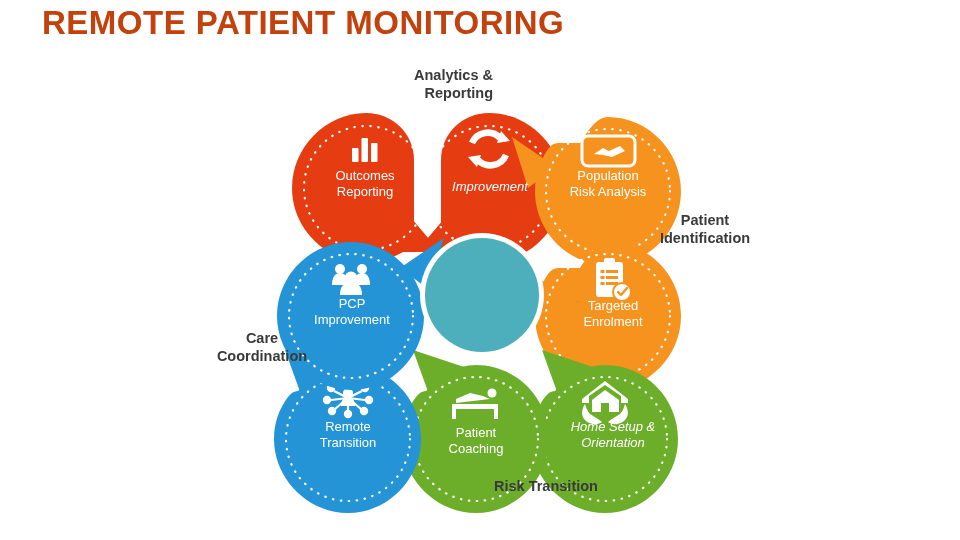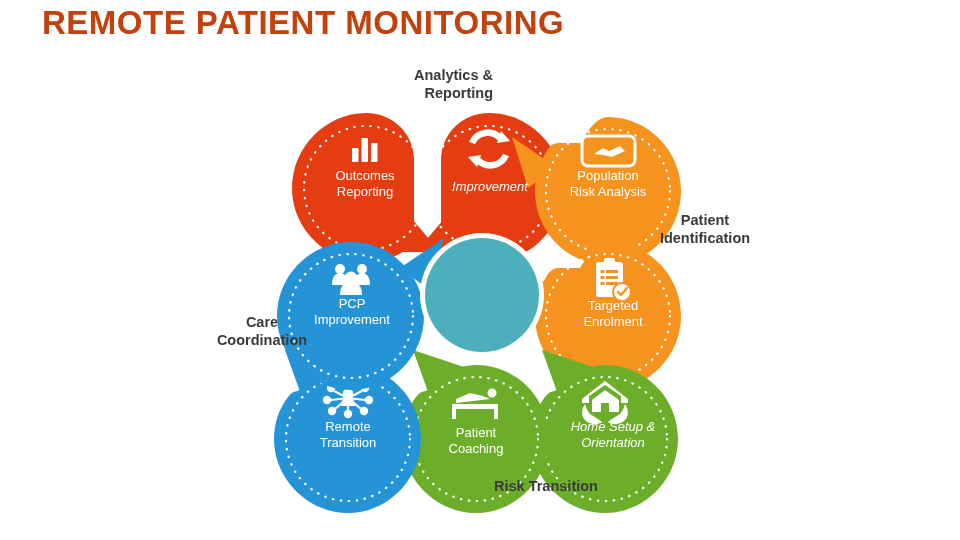--- a/index.html
+++ b/index.html
@@ -29,21 +29,21 @@
     color:#3a3a3a;
     font-weight:bold;
     font-size:14.5px;
     line-height:1.25;
     text-align:center;
     white-space:pre-line;
   }
   #lbl-analytics{ left:353px; top:66px; width:140px;text-align:right; }
   #lbl-patient-id{ left:638px; top:211px; width:134px; }
   #lbl-care-transition{ left:426px; top:477px; width:240px; }
-  #lbl-care-coord{ left:186px; top:313px; width:152px; }
+  #lbl-care-coord{ left:186px; top:329px; width:152px; }
 
   .petal-text{
     position:absolute;
     color:#ffffff;
     font-size:13px;
     line-height:1.25;
     text-align:center;
     white-space:pre-line;
     pointer-events:none;
   }

